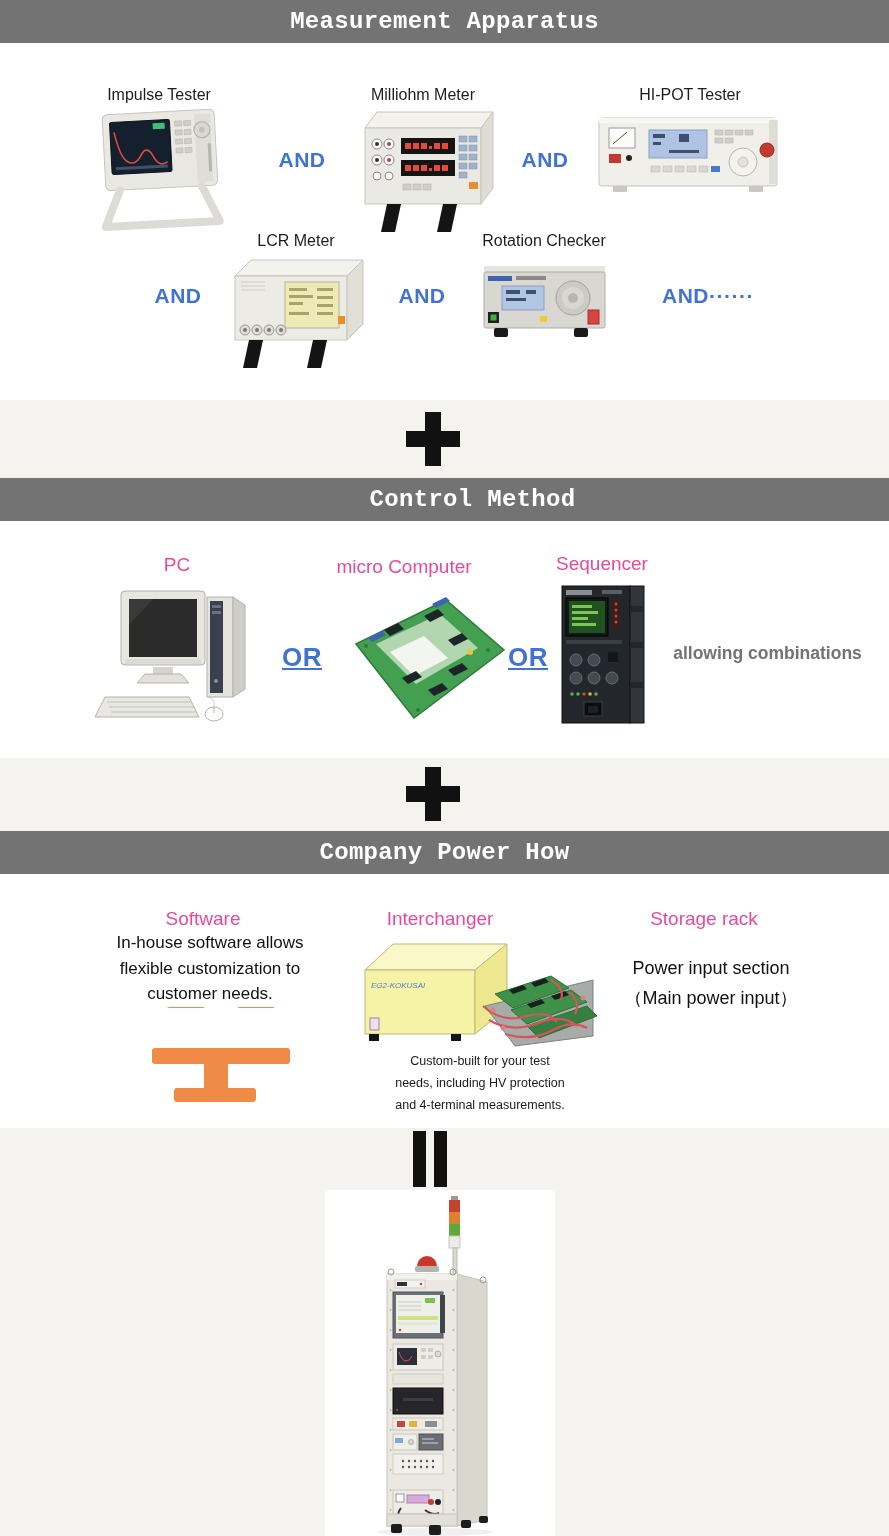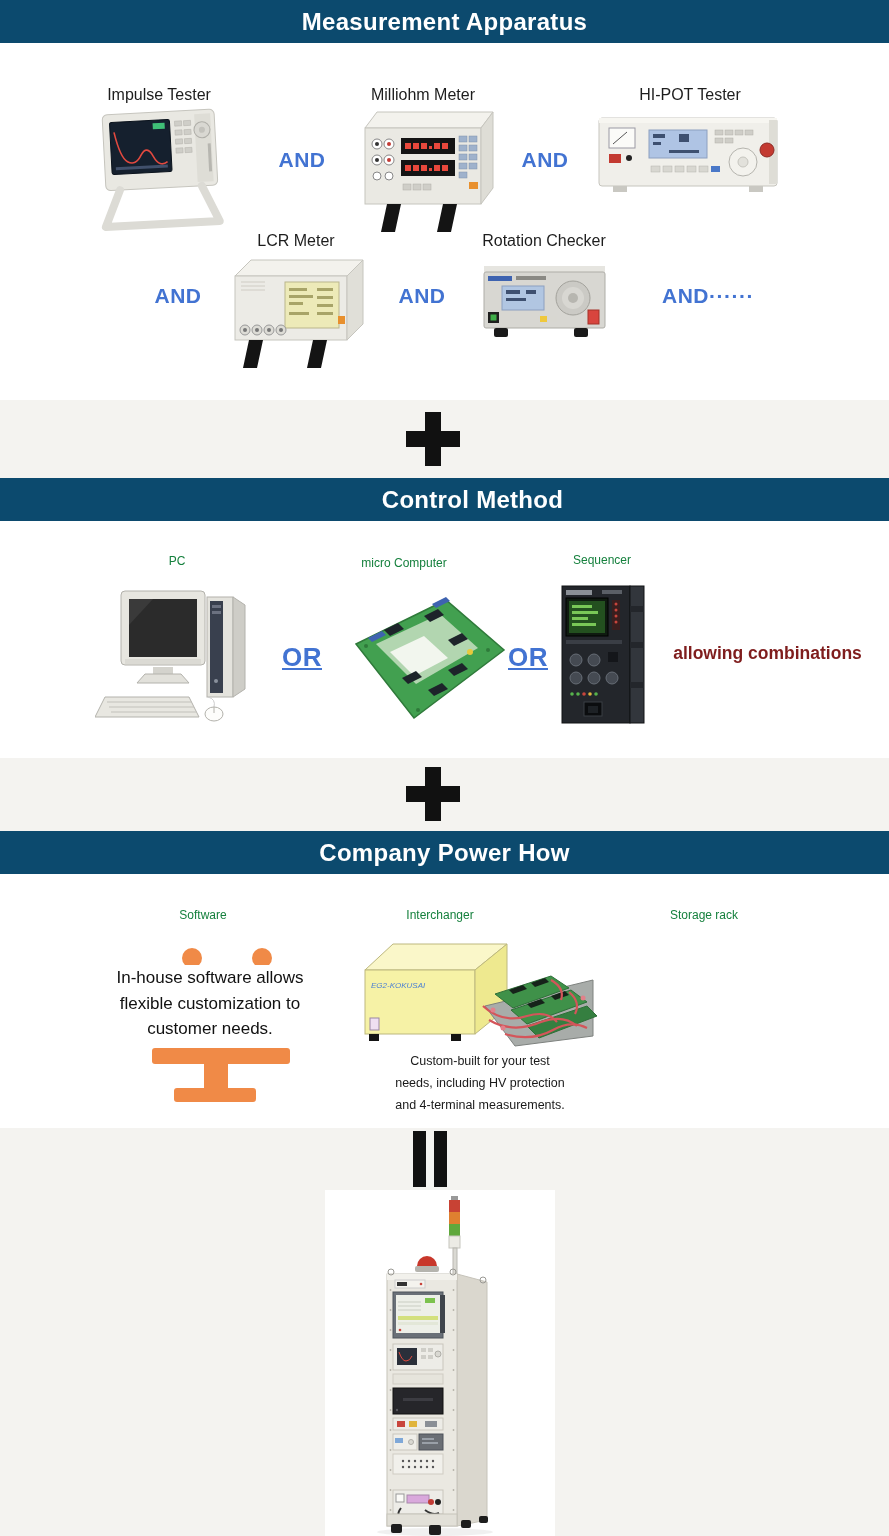--- a/index.html
+++ b/index.html
@@ -1,25 +1,25 @@
 <!DOCTYPE html>
 <html><head>
 <meta charset="utf-8">
 <style>
   html,body{margin:0;padding:0;background:#fff;}
   .page{position:relative;width:889px;height:1536px;background:#fff;overflow:hidden;
         font-family:"Liberation Sans",sans-serif;color:#1d1d1d;}
-  .banner{position:absolute;left:0;width:889px;height:43px;background:#0c4a6e;color:#fff;
-          font-weight:bold;font-size:24px;text-align:center;line-height:43px;letter-spacing:.3px;}
+  .banner{position:absolute;left:0;width:889px;height:43px;background:#737373;color:#fff;
+          font-weight:bold;font-size:24px;text-align:center;line-height:43px;letter-spacing:.3px;font-family:Liberation Mono, monospace;}
   .band{position:absolute;left:0;width:889px;background:#F4F3F0;}
   .label{position:absolute;font-size:16px;color:#1d1d1d;text-align:center;}
-  .label2{position:absolute;font-size:12px;color:#15803d;text-align:center;}
+  .label2{position:absolute;font-size:19px;color:#ec4899;text-align:center;}
   .op{position:absolute;color:#4273D2;font-weight:bold;font-size:21px;text-align:center;letter-spacing:.5px;}
   .op-or{font-size:26px;text-decoration:underline;}
-  .note{position:absolute;color:#7f1d1d;font-weight:bold;font-size:17.5px;text-align:center;}
+  .note{position:absolute;color:#737373;font-weight:bold;font-size:17.5px;text-align:center;}
   .plus{position:absolute;width:54px;height:54px;}
   .plus::before{content:"";position:absolute;left:0;top:19px;width:54px;height:16px;background:#111;}
   .plus::after{content:"";position:absolute;left:19px;top:0;width:16px;height:54px;background:#111;}
   .equals{position:absolute;width:34px;height:56px;}
   .equals::before{content:"";position:absolute;left:0;top:0;width:13px;height:56px;background:#111;}
   .equals::after{content:"";position:absolute;left:21px;top:0;width:13px;height:56px;background:#111;}
   .desc{position:absolute;font-size:17px;line-height:25.5px;text-align:center;color:#111;background:#fff;}
   .caption{position:absolute;font-size:12.5px;line-height:22px;text-align:center;color:#1a1a1a;}
   .storage-text{position:absolute;font-size:18px;line-height:30px;text-align:center;color:#111;}
   .img{position:absolute;}
@@ -349,21 +349,21 @@
       <path d="M122,16 V36"></path>
     </g>
     <circle cx="52" cy="14" r="10" fill="#F08A47"></circle>
     <circle cx="122" cy="14" r="10" fill="#F08A47"></circle>
     <rect x="26" y="52" width="40" height="12" rx="4" fill="#F08A47"></rect>
     <rect x="96" y="52" width="40" height="12" rx="4" fill="#F08A47"></rect>
     <rect x="12" y="104" width="138" height="16" rx="3" fill="#F08A47"></rect>
     <rect x="64" y="120" width="24" height="24" fill="#F08A47"></rect>
     <rect x="34" y="144" width="82" height="14" rx="3" fill="#F08A47"></rect>
   </svg>
-  <div class="desc" style="left:95px;top:965px;width:230px;">In-house software allows flexible customization to customer needs.</div>
+  <div class="desc" style="left:95px;top:930px;width:230px;">In-house software allows flexible customization to customer needs.</div>
 
   <svg class="img" style="left:355px;top:936px;" width="245" height="114" viewBox="0 0 245 114">
     <polygon points="10,34 38,8 152,8 120,34" fill="#FAF7C9" stroke="#BDB87E"></polygon>
     <rect x="10" y="34" width="110" height="64" fill="#F6F2A6" stroke="#BDB87E"></rect>
     <polygon points="120,34 152,8 152,72 120,98" fill="#EEE98F" stroke="#BDB87E"></polygon>
     <text x="16" y="52" font-size="8" font-style="italic" fill="#4A7FD4">EG2-KOKUSAI</text>
     <rect x="15" y="82" width="9" height="12" fill="#EFDFF2" stroke="#9A86A4"></rect>
     <rect x="14" y="98" width="10" height="7" fill="#141414"></rect>
     <rect x="96" y="98" width="10" height="7" fill="#141414"></rect>
     <polygon points="130,70 238,44 238,100 160,110" fill="#A8ACA9" stroke="#7E827F"></polygon>
@@ -380,20 +380,24 @@
       <path d="M150,98 q26,8 48,-4 q18,-10 34,-2"></path>
       <path d="M196,44 q14,8 10,20"></path>
       <path d="M214,56 q12,10 6,22"></path>
     </g>
     <circle cx="138" cy="74" r="2.5" fill="#E2808A"></circle>
     <circle cx="148" cy="92" r="2.5" fill="#E2808A"></circle>
     <circle cx="228" cy="62" r="2.5" fill="#E2808A"></circle>
   </svg>
   <div class="caption" style="left:392px;top:1050px;width:176px;">Custom-built for your test needs, including HV protection and 4-terminal measurements.</div>
 
+  <div class="storage-text" style="left:600px;top:953px;width:222px;">
+    <div>Power input section</div>
+    <div>（Main power input）</div>
+  </div>
 
   <div class="band" style="top:1128px;height:408px;">
     <div class="equals" style="left:413px;top:3px;"></div>
   </div>
 
   <div class="rackbox">
     <svg width="230" height="346" viewBox="0 0 230 346">
 
       <rect x="126" y="6" width="7" height="4" fill="#999"></rect>
       <rect x="124" y="10" width="11" height="12" fill="#C84234"></rect>

